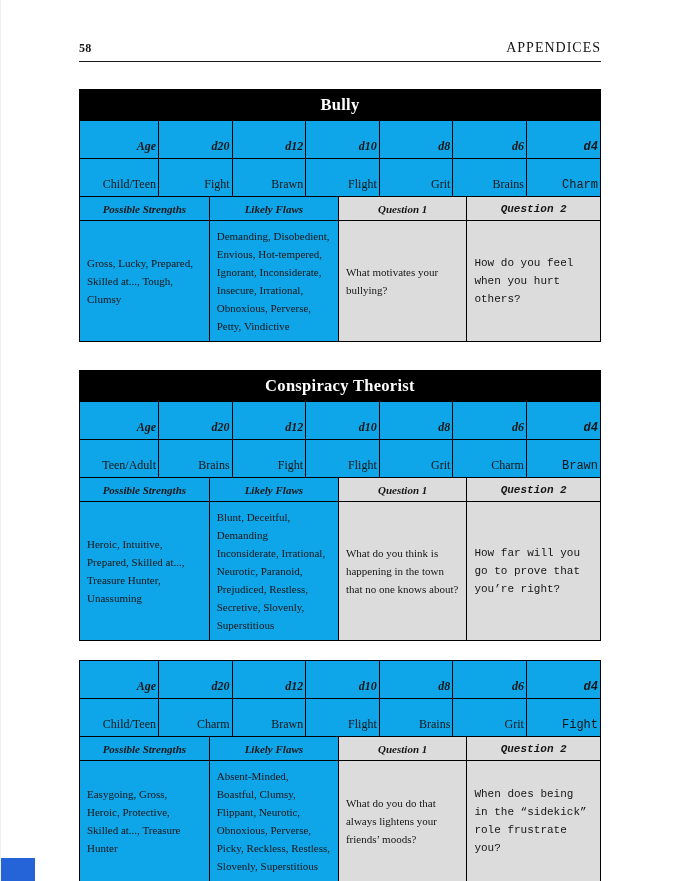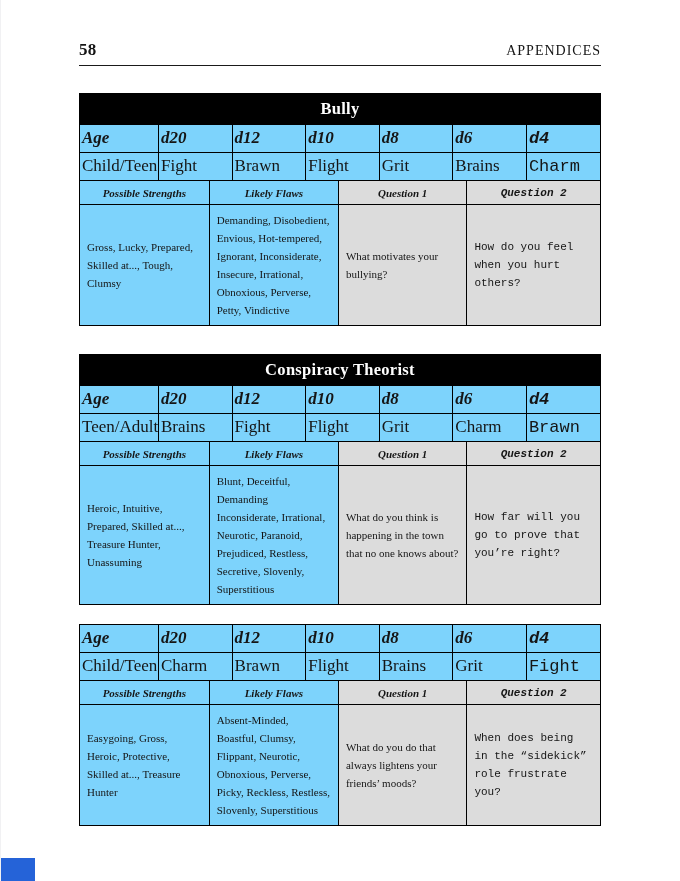--- a/index.html
+++ b/index.html
@@ -17,27 +17,27 @@
   .page { padding: 40px 79px 0 78px; }
 
   
   .running-head {
     display: flex;
     justify-content: space-between;
     align-items: baseline;
     border-bottom: 1.5px solid #1a1a1a;
     padding-bottom: 5px;
   }
-  .page-num { font-size: 17px; font-weight: bold; letter-spacing: 0.3px; }
+  .page-num { font-size: 12px; font-weight: bold; letter-spacing: 0.3px; }
   .head-title { font-size: 14px; letter-spacing: 1px; }
 
   
   .arch {
     border: 1px solid #000;
-    background: #7dd3fc;
+    background: #0ea5e9;
   }
   .arch.t1 { margin-top: 27px; }
   .arch.t2 { margin-top: 28px; }
   .arch.t3 { margin-top: 19px; }
 
   .arch-title {
     background: #000;
     color: #fff;
     text-align: center;
     font-weight: bold;
@@ -50,23 +50,23 @@
   td { overflow: hidden; }
 
   .t7 td, .t4 td {
     border-bottom: 1px solid #000;
     border-right: 1px solid #000;
   }
   .t7 td:last-child, .t4 td:last-child { border-right: none; font-family: Liberation Mono, monospace; }
   .t4 tr:last-child td { border-bottom: none; }
 
   .t7 td {
-    text-align: left;
-    font-size: 17px;
-    padding: 3px 2px 4px 2px;
+    text-align: right;
+    font-size: 12px;
+    padding: 18px 2px 4px 2px;
     height: 15px;
     vertical-align: middle;
   }
   .dice-hdr td { font-weight: bold; font-style: italic; }
 
   .t4 .sect-hdr td {
     text-align: center;
     font-weight: bold;
     font-style: italic;
     font-size: 11px;

